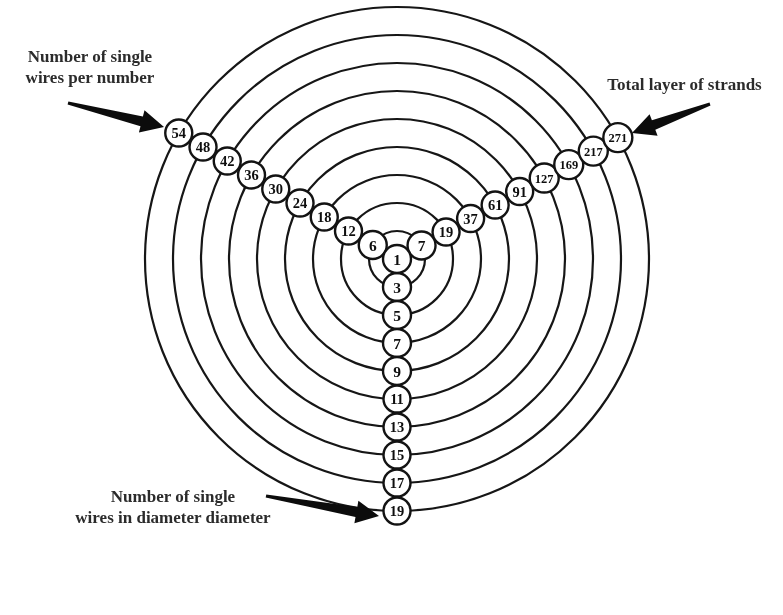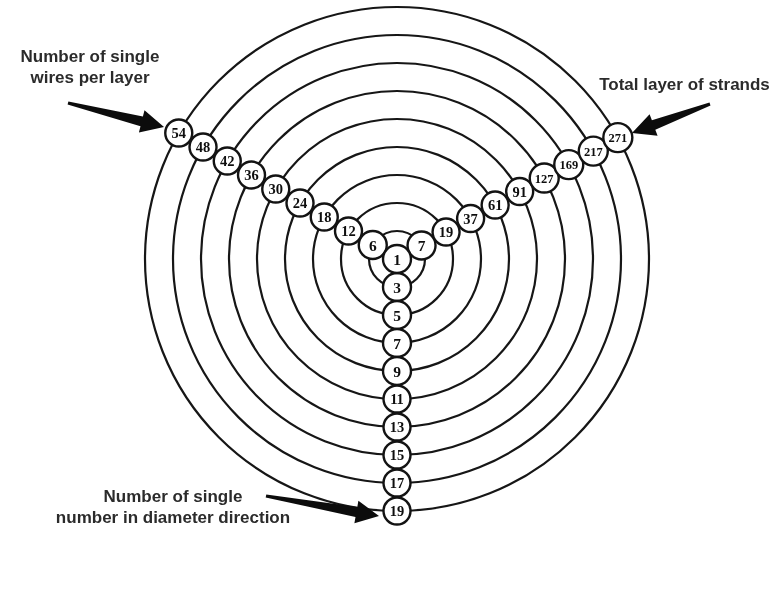--- a/index.html
+++ b/index.html
@@ -41,20 +41,21 @@
     stroke: none;
   }
   .anno {
     position: absolute;
     color: #2b2b2b;
     font-weight: 700;
     font-size: 17px;
     line-height: 21px;
     text-align: center;
     white-space: nowrap;
+    font-family: Liberation Serif, serif;
   }
   #label-wires-per-layer  { left: 6px;   top: 46px;  width: 168px; }
   #label-total-strands    { left: 586px; top: 74px;  width: 197px; }
   #label-diameter-direction { left: 48px; top: 486px; width: 250px; }
 </style>
 </head>
 <body>
 
 <div id="canvas">
 
@@ -187,25 +188,25 @@
         </g>
         <g>
           <circle cx="397" cy="259" r="14" class="badge-circle"></circle>
           <text x="397" y="264.58" class="badge-text" font-size="15.5">1</text>
         </g>
       </g>
   </svg>
 
   <div class="anno" id="label-wires-per-layer">
     <div>Number of single</div>
-    <div>wires per layer</div>
+    <div>wires per number</div>
   </div>
 
   <div class="anno" id="label-total-strands">
     <div>Total layer of strands</div>
   </div>
 
   <div class="anno" id="label-diameter-direction">
     <div>Number of single</div>
-    <div>number in diameter direction</div>
+    <div>wires in diameter diameter</div>
   </div>
 
 </div>
 
 </body></html>

